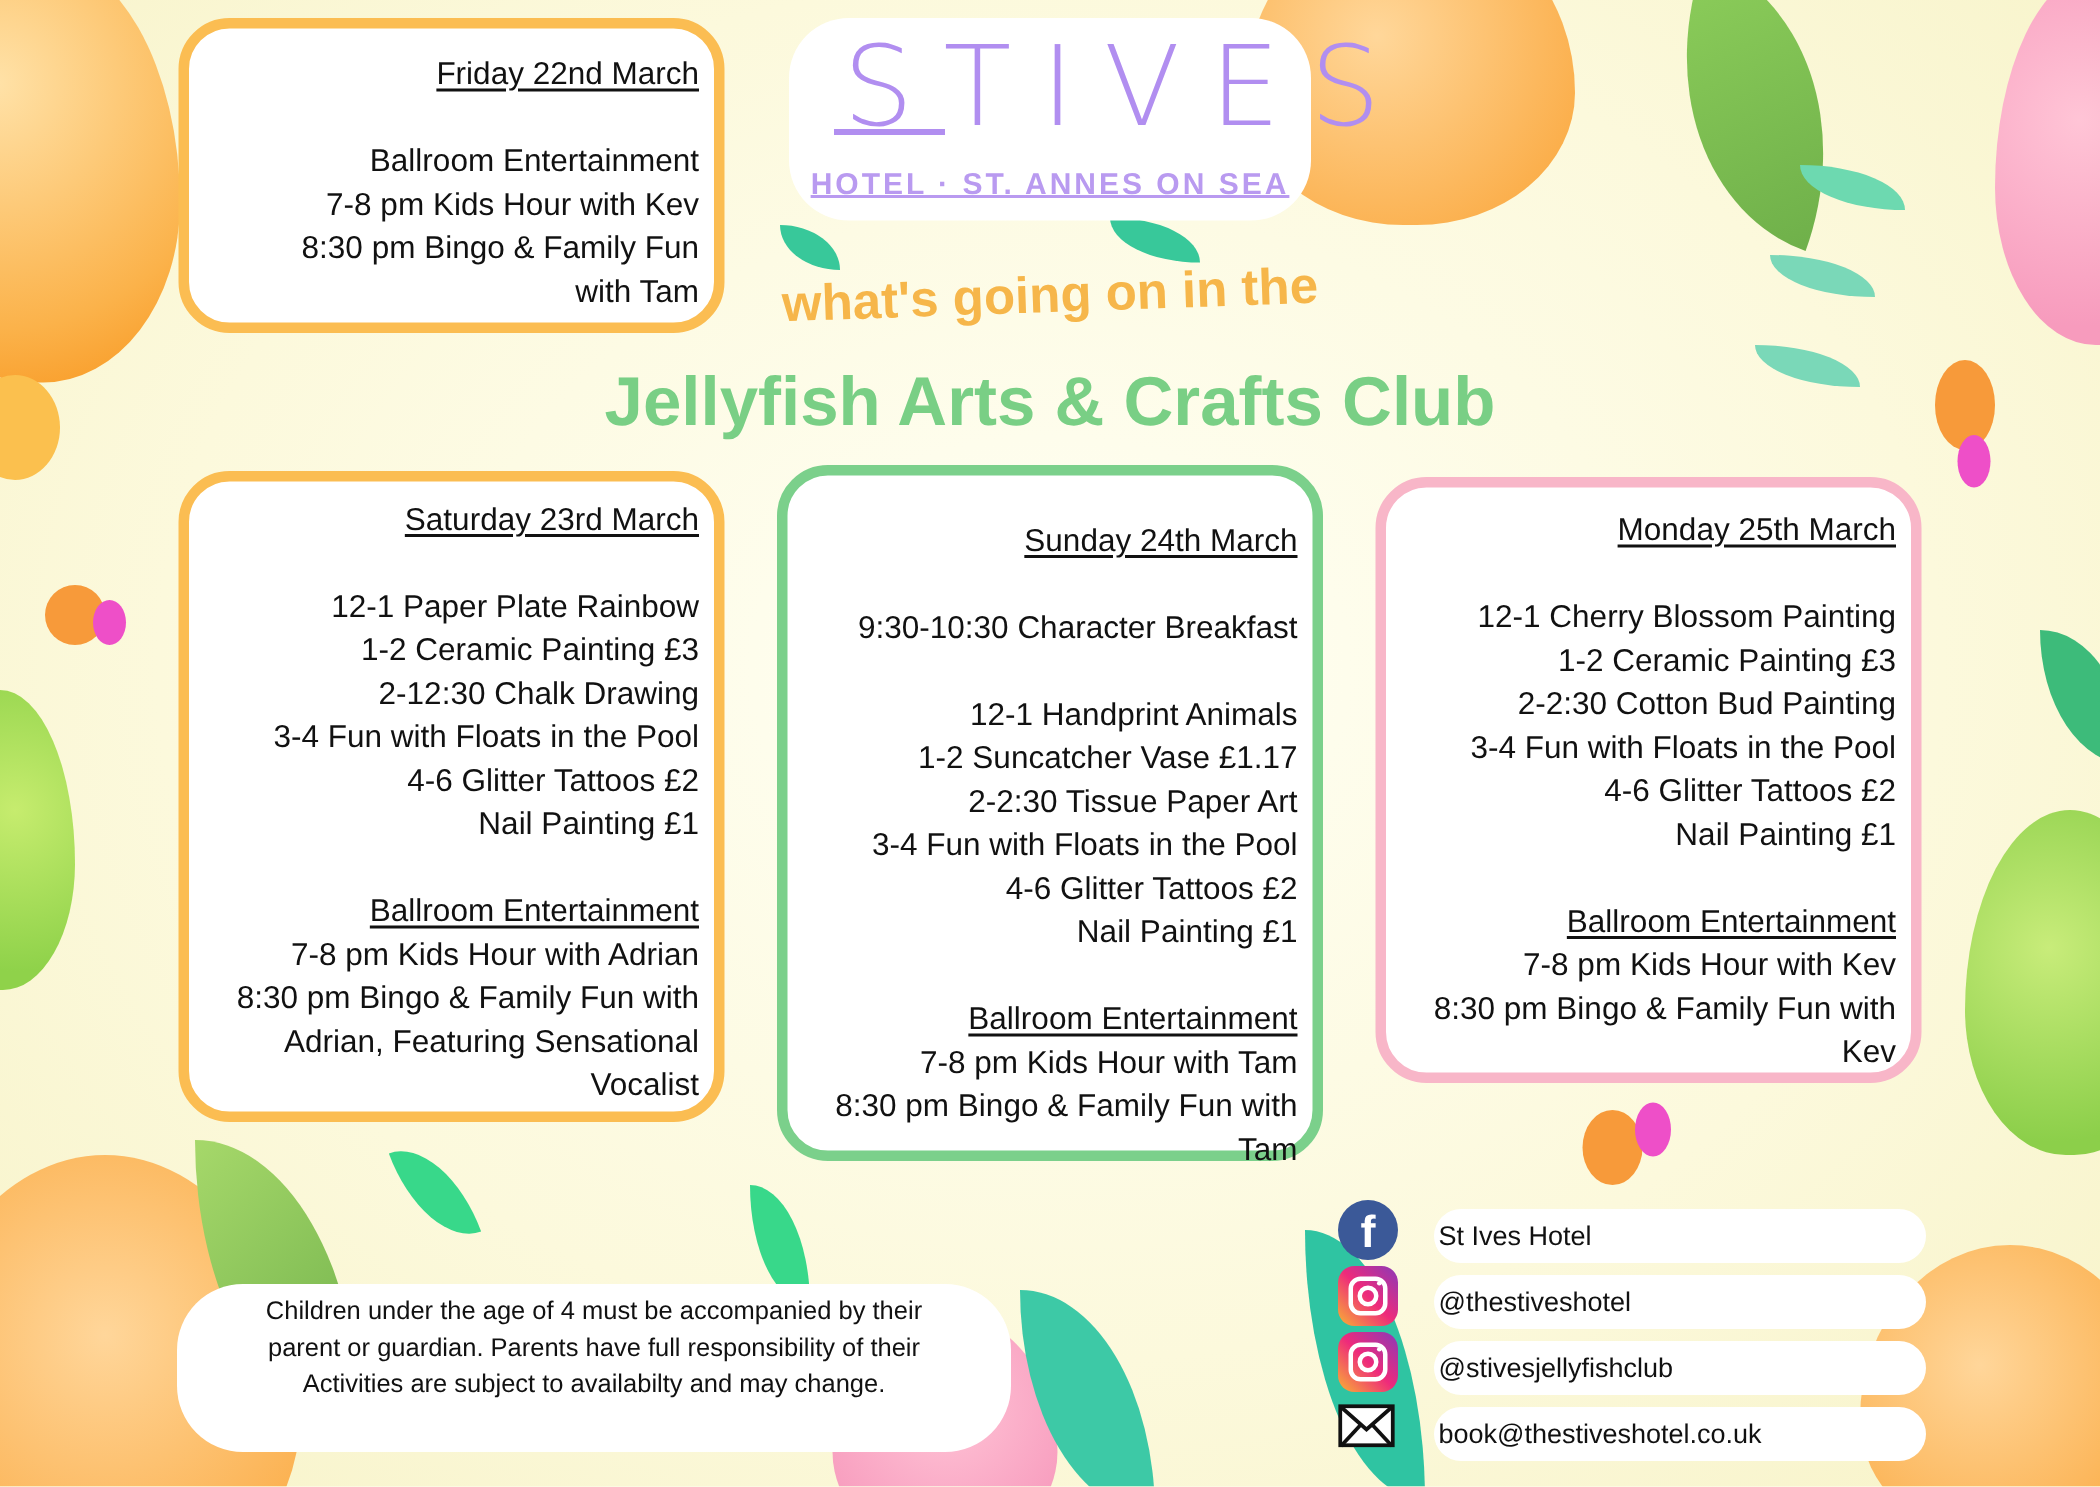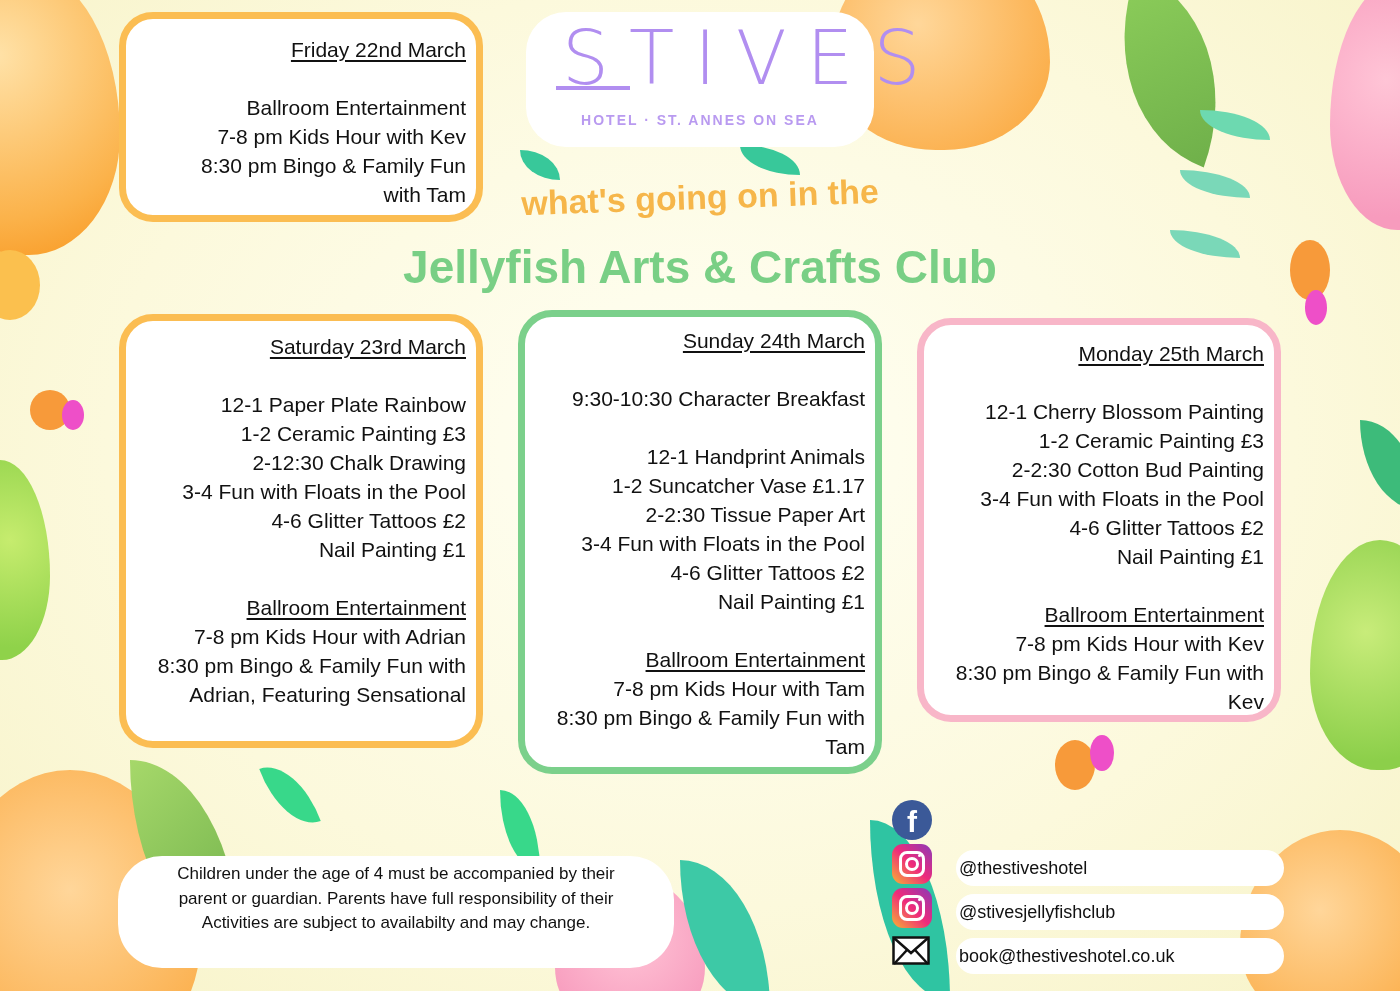--- a/index.html
+++ b/index.html
@@ -38,21 +38,21 @@
     background: #fff; border-radius: 40px; text-align: center;
   }
   .logo .brand {
     position: absolute; left: 0; right: 0; top: 8px;
     font-size: 74px; letter-spacing: 20px; color: #b18ef0; font-weight: 300;
     font-family: "DejaVu Sans", sans-serif; line-height: 76px; padding-left: 36px;
   }
   .logo .brand-underline { position: absolute; left: 30px; top: 74px; width: 74px; height: 4px; background: #b18ef0; }
   .logo .tagline {
     position: absolute; left: 0; right: 0; top: 100px;
-    font-size: 14px; letter-spacing: 2px; color: #b99af0; font-weight: bold;
+    font-size: 20px; letter-spacing: 2px; color: #b99af0; font-weight: bold; text-decoration: underline;
   }
 
   .subtitle {
     position: absolute; z-index: 2; left: 510px; top: 178px; width: 380px; text-align: center;
     color: #f6b64a; font-weight: bold; font-size: 34px; transform: rotate(-2deg);
   }
   .headline {
     position: absolute; z-index: 2; left: 380px; top: 240px; width: 640px; text-align: center;
     color: #79cf85; font-weight: bold; font-size: 46px;
   }
@@ -134,23 +134,24 @@
   <span class="line">1-2 Ceramic Painting £3</span>
   <span class="line">2-12:30 Chalk Drawing</span>
   <span class="line">3-4 Fun with Floats in the Pool</span>
   <span class="line">4-6 Glitter Tattoos £2</span>
   <span class="line">Nail Painting £1</span>
   <span class="gap"></span>
   <span class="sub">Ballroom Entertainment</span>
   <span class="line">7-8 pm Kids Hour with Adrian</span>
   <span class="line">8:30 pm Bingo &amp; Family Fun with</span>
   <span class="line">Adrian, Featuring Sensational</span>
-</div>
-
-<div class="card green" style="left:518px;top:310px;width:364px;height:464px;padding-top:9px;">
+  <span class="line">Vocalist</span>
+</div>
+
+<div class="card green" style="left:518px;top:310px;width:364px;height:464px;padding-top:29px;">
   <span class="line title">Sunday 24th March</span>
   <span class="gap"></span>
   <span class="line">9:30-10:30 Character Breakfast</span>
   <span class="gap"></span>
   <span class="line">12-1 Handprint Animals</span>
   <span class="line">1-2 Suncatcher Vase £1.17</span>
   <span class="line">2-2:30 Tissue Paper Art</span>
   <span class="line">3-4 Fun with Floats in the Pool</span>
   <span class="line">4-6 Glitter Tattoos £2</span>
   <span class="line">Nail Painting £1</span>
@@ -179,20 +180,21 @@
 
 <div class="notice">
   <span class="line" style="display:block">Children under the age of 4 must be accompanied by their</span>
   <span class="line" style="display:block">parent or guardian. Parents have full responsibility of their</span>
   <span class="line" style="display:block">Activities are subject to availabilty and may change.</span>
 </div>
 
 <div class="contacts">
   <div class="contact-row">
     <div class="contact-icon fb">f</div>
+    <div class="contact-pill">St Ives Hotel</div>
   </div>
   <div class="contact-row">
     <div class="contact-icon ig">
       <div class="ig-ring"></div>
         <div class="ig-dot"></div>
         <div class="ig-pin"></div>
     </div>
     <div class="contact-pill">@thestiveshotel</div>
   </div>
   <div class="contact-row">

